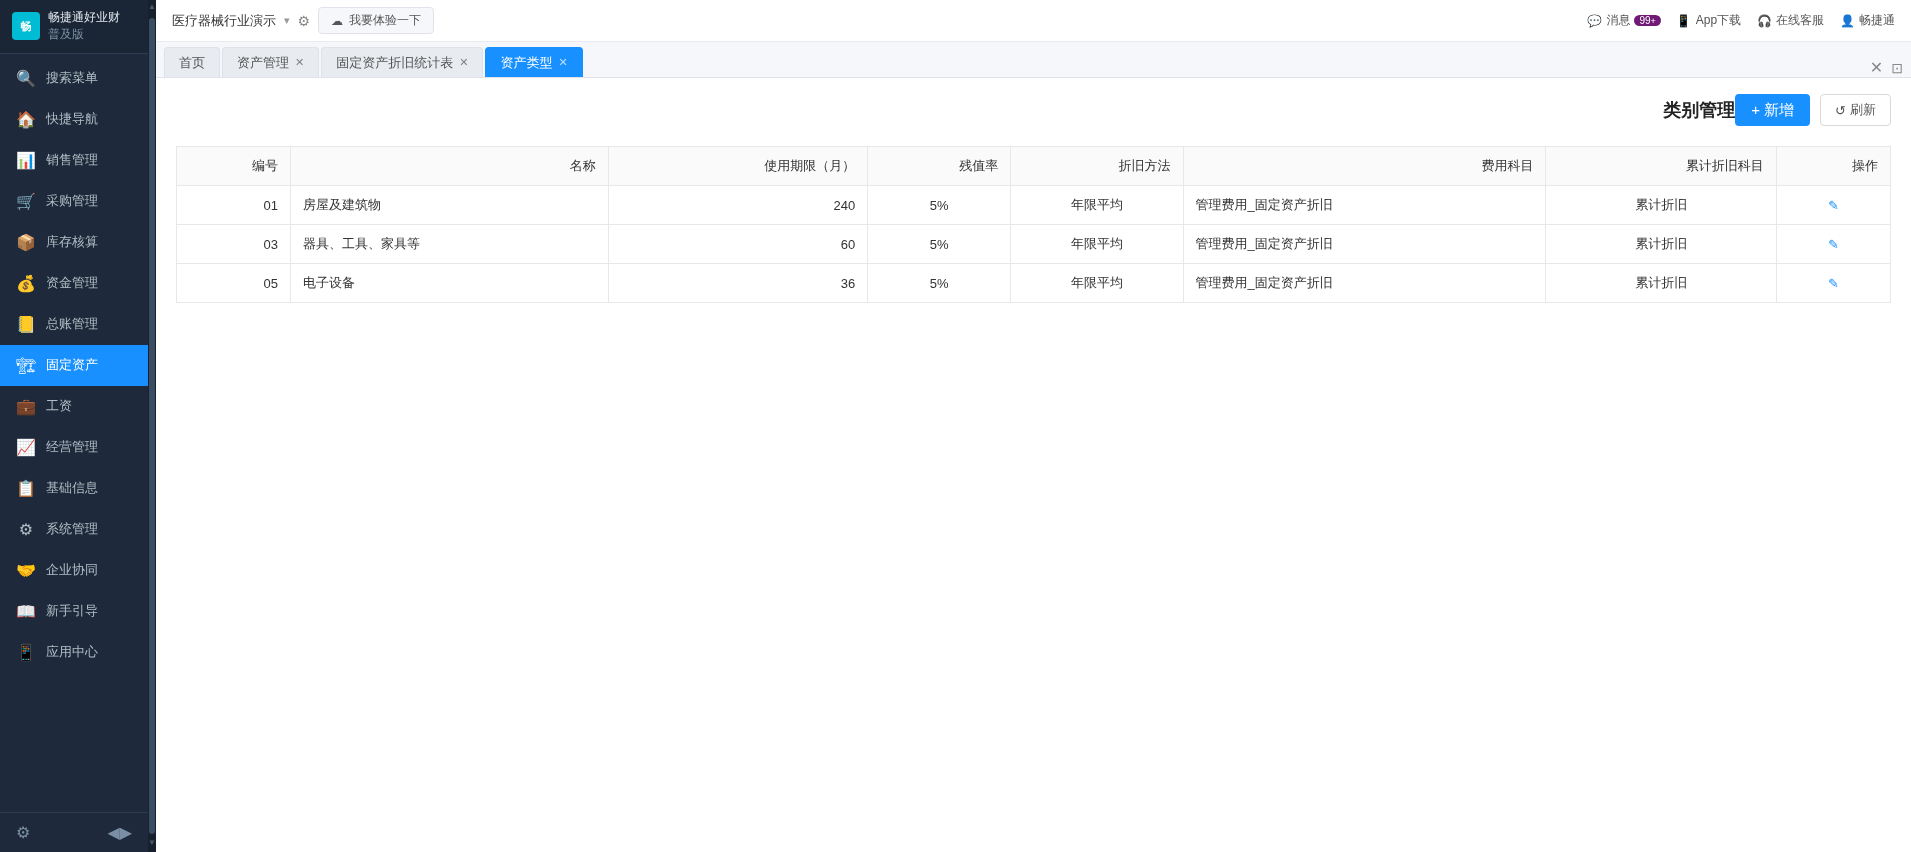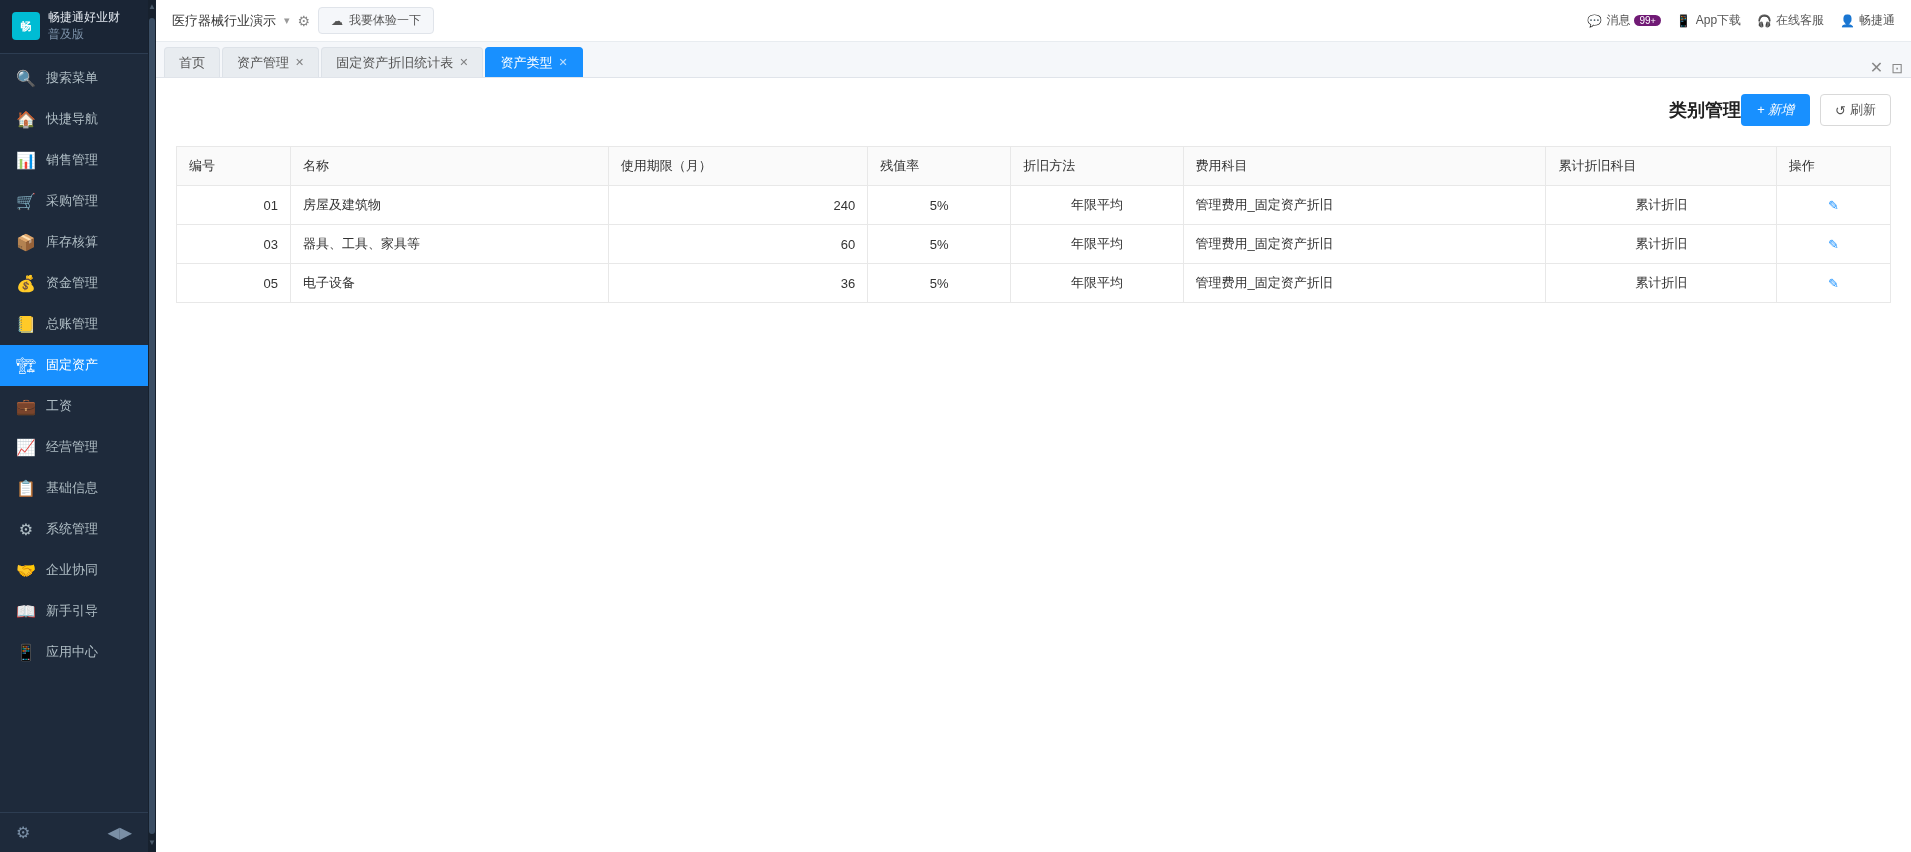--- a/index.html
+++ b/index.html
@@ -154,41 +154,41 @@
       display: flex;
       align-items: center;
       justify-content: flex-end;
       margin-bottom: 20px;
     }
     .page-title { font-size: 18px; font-weight: 600; color: #222; }
     .header-actions { display: flex; gap: 10px; }
     .btn-primary {
       background: #1890ff; color: #fff;
       border: none; border-radius: 4px;
-      padding: 4px 16px; cursor: pointer; font-size: 13px;
-      display: flex; align-items: center; gap: 4px; font-style: italic;
+      padding: 4px 16px; cursor: pointer; font-size: 15px;
+      display: flex; align-items: center; gap: 4px;
     }
     .btn-default {
       background: #fff; color: #555;
       border: 1px solid #d9d9d9; border-radius: 4px;
       padding: 6px 14px; cursor: pointer; font-size: 13px;
       display: flex; align-items: center; gap: 4px;
     }
 
     
     .data-table {
       width: 100%;
       border-collapse: collapse;
       font-size: 13px;
     }
     .data-table th {
       background: #fafafa;
       border: 1px solid #e8e8e8;
       padding: 10px 12px;
-      text-align: left;
+      text-align: right;
       font-weight: 500;
       color: #333;
     }
     .data-table td {
       border: 1px solid #e8e8e8;
       padding: 10px 12px;
       color: #333;
     }
     .td-code { text-align: right; color: #1890ff; }
     .td-name { color: #333; }

